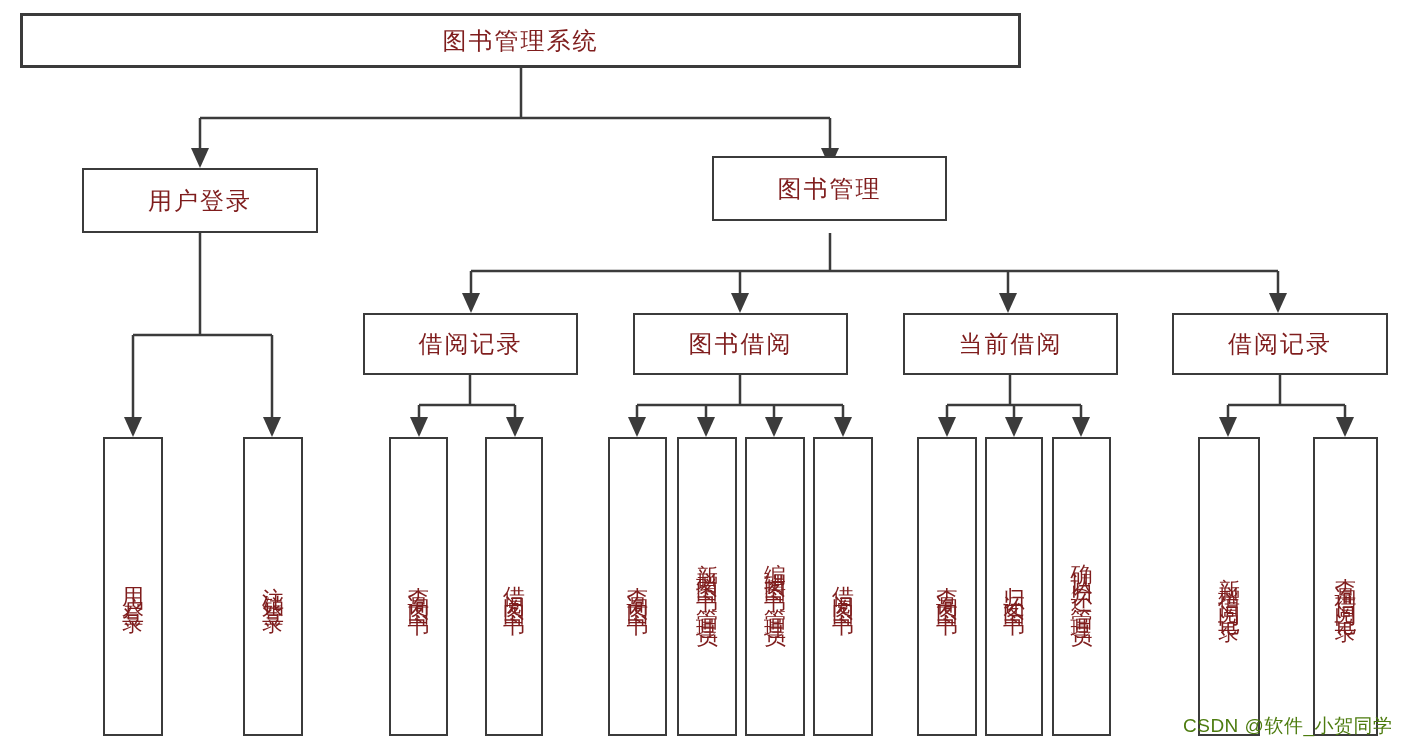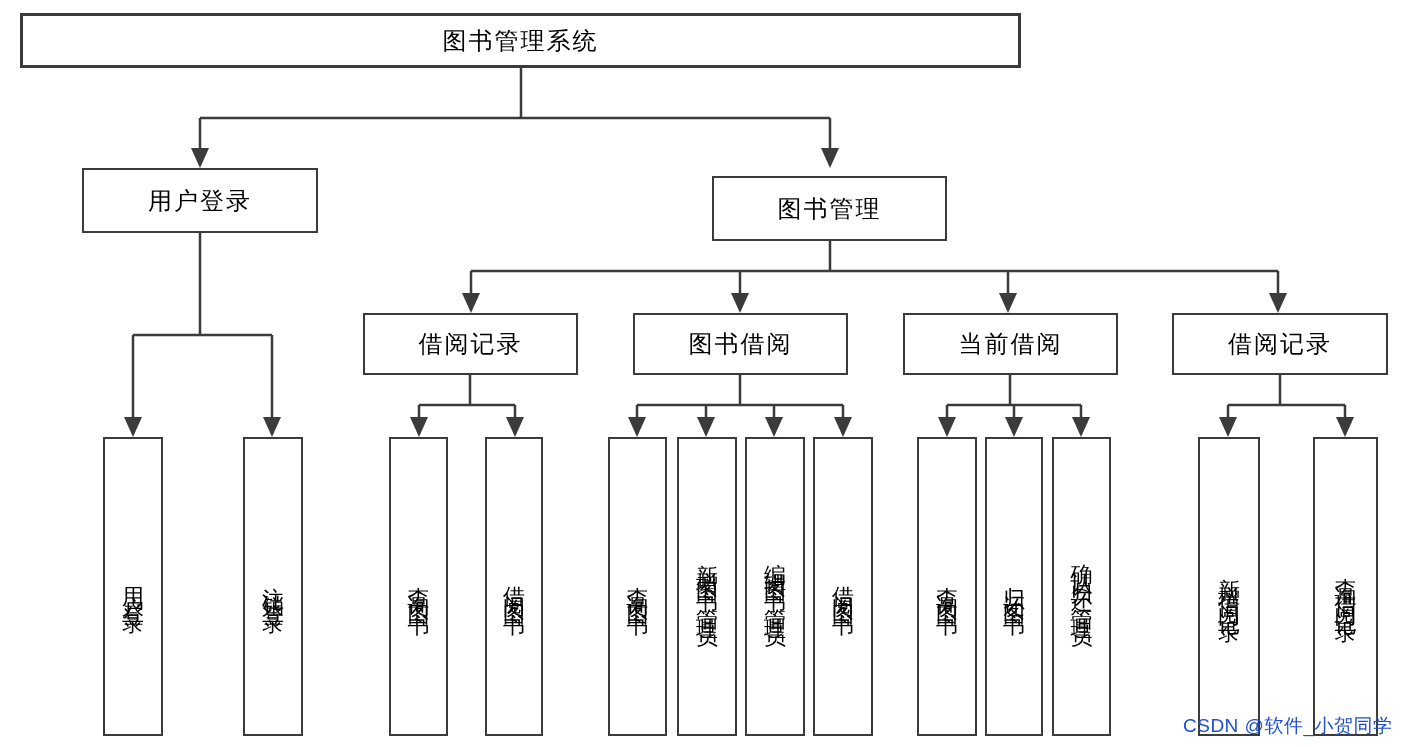--- a/index.html
+++ b/index.html
@@ -9,21 +9,21 @@
     background:#ffffff;
     overflow:hidden;
     font-family:"Liberation Sans","DejaVu Sans",sans-serif;
   }
   #wires{position:absolute;left:0;top:0;z-index:1;}
   .box{
     position:absolute;
     box-sizing:border-box;
     background:#ffffff;
     border:2.5px solid #3b3b3b;
-    color:#000000;
+    color:#7f1d1d;
     display:flex;
     align-items:center;
     justify-content:center;
     z-index:2;
   }
   .hlabel{font-size:24px;letter-spacing:2px;line-height:1;}
   .root{border-width:3px;}
   .leaf{border-width:2px;}
   .vlabel{
     writing-mode:vertical-rl;
@@ -31,21 +31,21 @@
     font-size:22px;
     letter-spacing:9px;
     line-height:1;
   }
   .watermark{
     position:absolute;
     left:1183px;top:713px;
     z-index:3;
     font-size:19px;
     letter-spacing:0.5px;
-    color:#1d4ed8;
+    color:#4d7c0f;
     white-space:nowrap;
   }
 </style>
 </head>
 <body>
 
 <div id="canvas">
 
   <svg id="wires" width="1405" height="747" viewBox="0 0 1405 747">
     <path id="wire-path" fill="none" stroke="#3b3b3b" stroke-width="2.5" d="
@@ -79,21 +79,21 @@
       </g>
   </svg>
 
   <div class="box root hlabel" style="left:20px;top:13px;width:1001px;height:55px;">
     <span>图书管理系统</span>
   </div>
 
   <div class="box hlabel" style="left:82px;top:168px;width:236px;height:65px;">
     <span>用户登录</span>
   </div>
-  <div class="box hlabel" style="left:712px;top:176px;width:235px;height:65px;">
+  <div class="box hlabel" style="left:712px;top:156px;width:235px;height:65px;">
     <span>图书管理</span>
   </div>
 
   <div class="box hlabel" style="left:363px;top:313px;width:215px;height:62px;">
     <span>借阅记录</span>
   </div>
   <div class="box hlabel" style="left:633px;top:313px;width:215px;height:62px;">
     <span>图书借阅</span>
   </div>
   <div class="box hlabel" style="left:903px;top:313px;width:215px;height:62px;">

